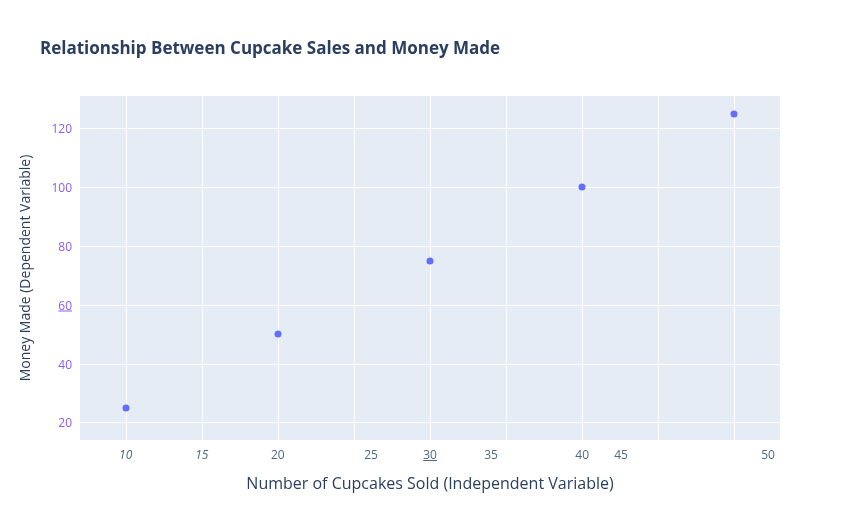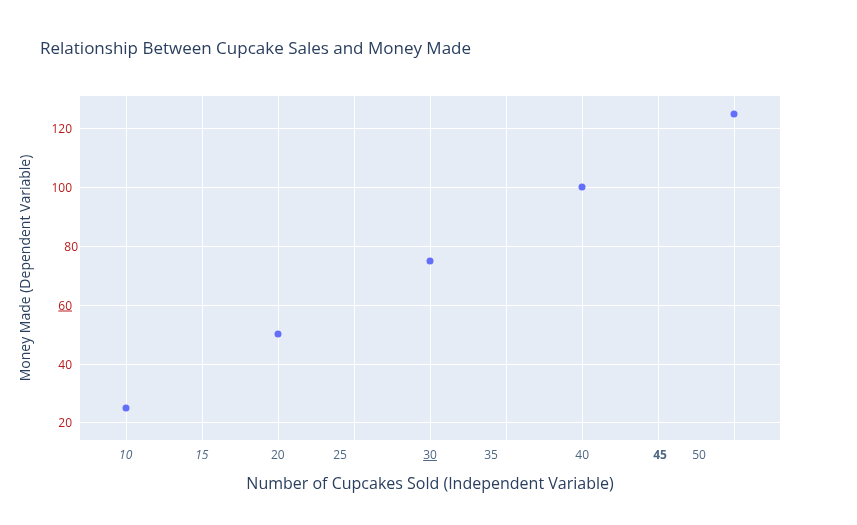--- a/index.html
+++ b/index.html
@@ -10,21 +10,21 @@
       height: 525px;
       position: relative;
       overflow: hidden;
     }
     .chart-title {
       position: absolute;
       left: 40px;
       top: 36px;
       font-size: 17px;
       color: #2a3f5f;
-      font-weight: 400;
+      font-weight: 700;
     }
     .plot-area {
       position: absolute;
       left: 80px;
       top: 96px;
       width: 700px;
       height: 344px;
       background: #e5ecf6;
     }
     .gridline-v {
@@ -46,21 +46,21 @@
       top: 446px;
       transform: translateX(-50%);
       font-size: 12px;
       color: #506784;
     }
     .y-tick {
       position: absolute;
       left: 72px;
       transform: translate(-100%, -50%);
       font-size: 12px;
-      color: #b91c1c;
+      color: #8b5cf6;
       text-align: right;
     }
     .x-label {
       position: absolute;
       top: 472px;
       left: 430px;
       transform: translateX(-50%);
       font-size: 16px;
       color: #2a3f5f;
     }
@@ -109,24 +109,24 @@
     <div class="point" style="left: 502.174px; top: 91.1453px; background: rgb(99, 110, 250);"></div>
     <div class="point" style="left: 654.348px; top: 17.641px; background: rgb(99, 110, 250);"></div>
   </div>
 
 <div class="x-label">Number of Cupcakes Sold (Independent Variable)</div>
 <div class="y-label">Money Made (Dependent Variable)</div>
 
 <div class="x-tick" style="left: 125.652px; font-style: italic;">10</div>
 <div class="x-tick" style="left: 201.739px; font-style: italic;">15</div>
 <div class="x-tick" style="left: 277.826px;">20</div>
-<div class="x-tick" style="left: 340px;">25</div>
+<div class="x-tick" style="left: 371px;">25</div>
 <div class="x-tick" style="left: 430px; text-decoration: underline;">30</div>
 <div class="x-tick" style="left: 491px;">35</div>
 <div class="x-tick" style="left: 582.174px;">40</div>
-<div class="x-tick" style="left: 660px; font-weight: bold;">45</div>
-<div class="x-tick" style="left: 699px;">50</div>
+<div class="x-tick" style="left: 621px;">45</div>
+<div class="x-tick" style="left: 768px;">50</div>
 <div class="y-tick" style="top: 422.359px;">20</div>
 <div class="y-tick" style="top: 363.556px;">40</div>
 <div class="y-tick" style="top: 304.752px; text-decoration: underline;">60</div>
-<div class="y-tick" style="top: 245.949px; margin-left: 6px;">80</div>
+<div class="y-tick" style="top: 245.949px;">80</div>
 <div class="y-tick" style="top: 187.145px;">100</div>
 <div class="y-tick" style="top: 128.342px;">120</div>
 
 </body></html>

